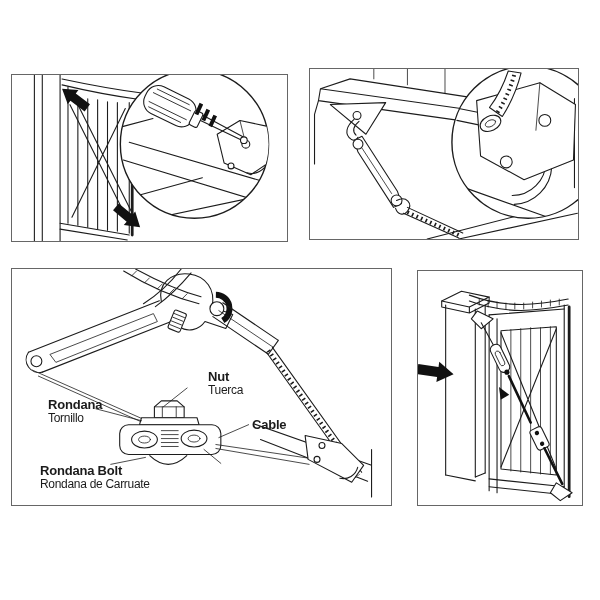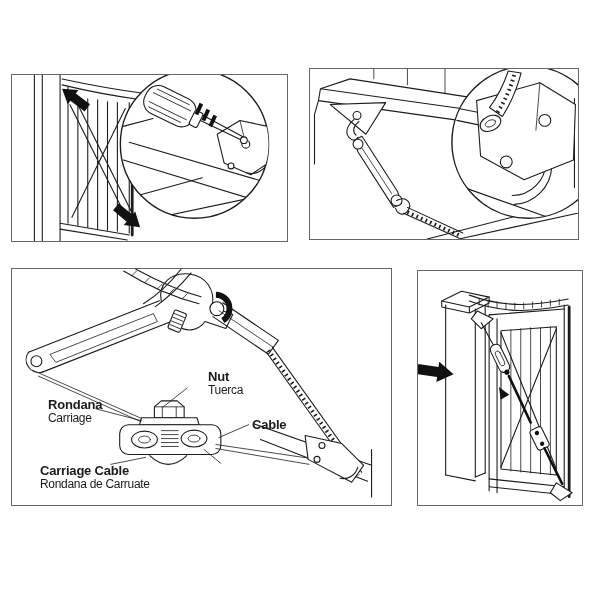--- a/index.html
+++ b/index.html
@@ -187,27 +187,27 @@
         <path d="M99,197 L134,190"></path>
         <path d="M210,196 L193,182"></path>
       </g>
     </svg>
     <div class="lbl" style="left:196px;top:100px;">
       <span class="en">Nut</span>
       <span class="es">Tuerca</span>
     </div>
     <div class="lbl" style="left:36px;top:128px;">
       <span class="en">Rondana</span>
-      <span class="es">Carriage</span>
+      <span class="es">Tornillo</span>
     </div>
     <div class="lbl" style="left:240px;top:148px;text-align:center;">
       <span class="en">Cable</span>
     </div>
     <div class="lbl" style="left:28px;top:194px;">
-      <span class="en">Carriage Cable</span>
+      <span class="en">Rondana Bolt</span>
       <span class="es">Rondana de Carruate</span>
     </div>
   </section>
 
   <section class="panel" style="left:417px;top:270px;width:166px;height:236px;">
     <svg viewBox="0 0 166 236">
       <g>
         <path class="ln" d="M28,34 V206 M58,38 V208 M68,34 V204"></path>
         <path class="wh" d="M24,30 L44,20 L72,26 L52,36 Z"></path>
         <path class="ln" d="M24,30 L24,36 L52,42 L72,32 L72,26 M52,36 L52,42"></path>

